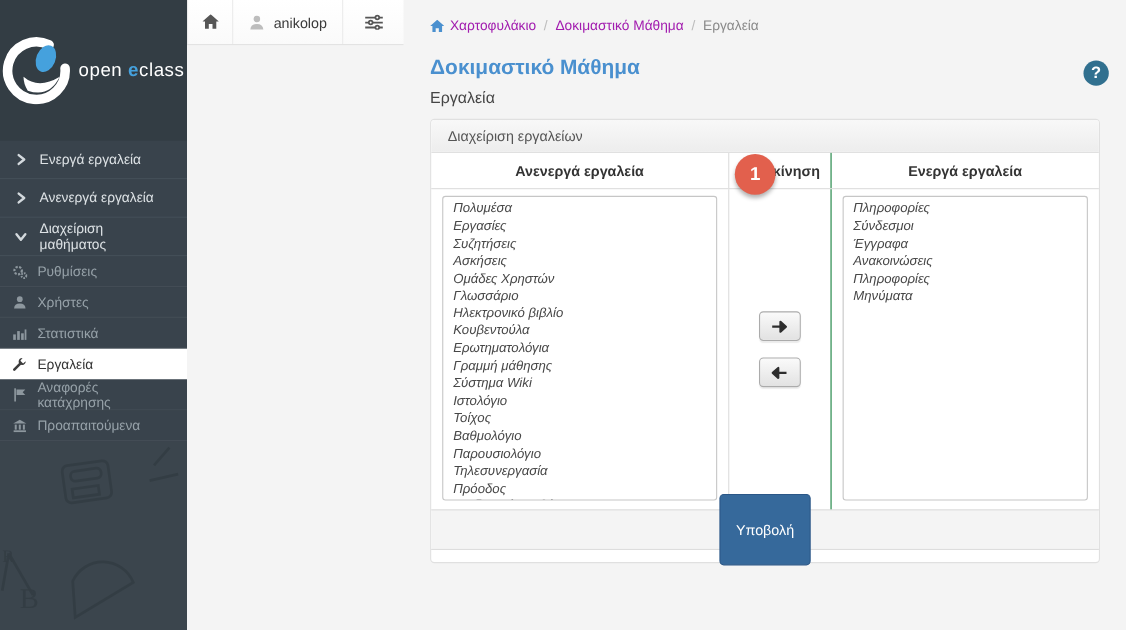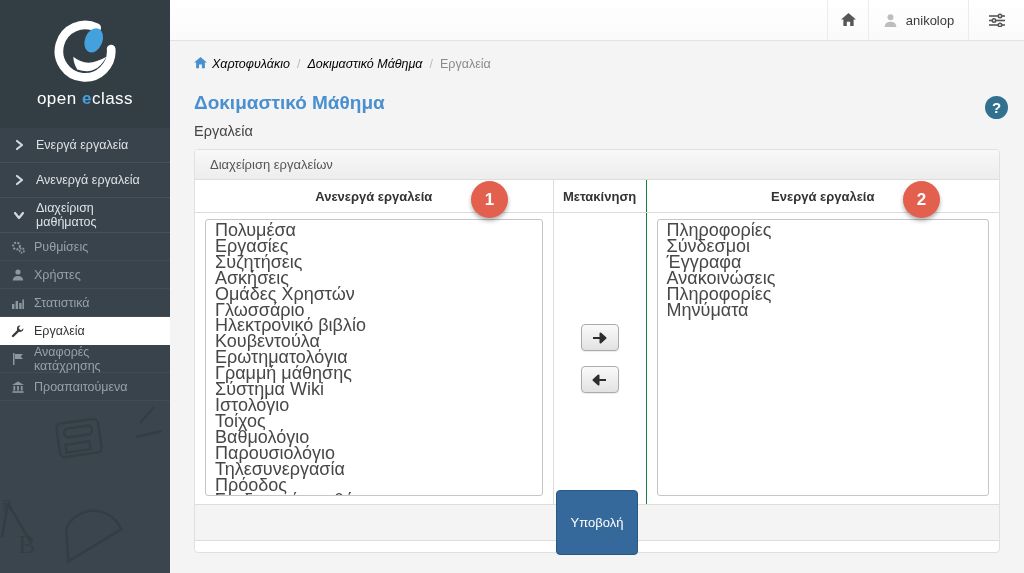--- a/index.html
+++ b/index.html
@@ -2,45 +2,45 @@
 <html><head>
 <meta charset="utf-8">
 <style>
   * { margin:0; padding:0; box-sizing:border-box; }
   html,body { width:1024px; height:573px; overflow:hidden; }
   body { font-family:"Liberation Sans", sans-serif; background:#f4f4f4; }
   .app { display:flex; width:1024px; height:573px; }
 
   
   .sidebar { flex:0 0 170px; width:170px; background:#3b454d; position:relative; overflow:hidden; }
-  .logo-block { height:128px; background:#333d44; display:flex; flex-direction:column; align-items:center; justify-content:center; gap:7px; }
+  .logo-block { height:128px; background:#333d44; display:flex; flex-direction:row; align-items:center; justify-content:center; gap:7px; }
   .logo-text { font-size:17px; color:#fff; letter-spacing:.5px; }
   .logo-text .e-blue { color:#45a1dd; font-weight:bold; }
   .nav-item { height:35px; display:flex; align-items:center; gap:11px; padding:0 13px;
               font-size:12.5px; color:#dde2e5; border-bottom:1px solid #46515a; cursor:pointer; background:#39434c; }
   .subnav-item { height:28px; display:flex; align-items:center; gap:9px; padding:0 13px 0 11px;
                  font-size:12.5px; color:#96a1a8; border-bottom:1px solid rgba(255,255,255,.05); cursor:pointer; background:#39434c;}
   .subnav-item.active { background:#ffffff; color:#333; }
   .subnav-item.active svg { stroke:#3c3c3c; fill:#3c3c3c; }
   .nav-ic { width:12px; height:12px; flex:0 0 12px; }
   .sub-ic { width:14px; height:14px; flex:0 0 14px; }
   .doodles { position:absolute; left:0; bottom:0; width:170px; height:170px; opacity:.55; pointer-events:none; }
 
   
-  .main { flex:1; display:flex; flex-direction:column; min-width:0; }
+  .main { flex:1; display:flex; flex-direction:row; min-width:0; }
   .topbar { height:41px; background:linear-gradient(#ffffff,#fafafa); border-bottom:1px solid #e3e3e3;
             display:flex; justify-content:flex-end; }
   .topbar-cell { border-left:1px solid #ececec; display:flex; align-items:center; justify-content:center; gap:8px; cursor:pointer; }
   .cell-home { width:41px; }
   .cell-user { width:100px; font-size:13px; color:#3a3a3a; }
   .cell-settings { width:56px; }
 
   .content { flex:1; position:relative; padding:0 24px; background:#f4f4f4; }
   .breadcrumb { margin-top:16px; font-size:12.5px; color:#999; display:flex; align-items:center; gap:7px; }
-  .crumb-link { color:#000000; text-decoration:none; display:flex; align-items:flex-start; gap:5px; cursor:pointer;font-style:italic; }
+  .crumb-link { color:#a21caf; text-decoration:none; display:flex; align-items:flex-end; gap:5px; cursor:pointer; }
   .crumb-sep { color:#bcbcbc; }
   .crumb-current { color:#8a8a8a; }
   .page-title { margin-top:21px; font-size:19px; font-weight:bold; color:#4a90cf; }
   .page-sub { margin-top:9px; font-size:14.5px; color:#454545; }
   .help-btn { position:absolute; top:55px; right:16px; width:23px; height:23px; border-radius:50%;
               background:#31708f; color:#fff; font-size:15px; font-weight:bold;
               display:flex; align-items:center; justify-content:center; cursor:pointer; }
 
   
   .panel { margin-top:10px; background:#fff; border:1px solid #e0e0e0; border-radius:4px; position:relative; }
@@ -48,21 +48,21 @@
                   background:linear-gradient(#f8f8f8,#ededed); border-bottom:1px solid #ddd; border-radius:3px 3px 0 0; }
   .tbl-head { display:flex; border-bottom:1px solid #ddd; }
   .th { font-weight:bold; font-size:13px; color:#333; text-align:center; padding:9px 0 8px; }
   .col-a { width:44.6%; border-right:1px solid #ddd; }
   .col-b { width:93px; border-right:1px solid #15803d; }
   .col-c { flex:1; }
   .tbl-body { display:flex; }
   .td { padding:6px 10px 8px; }
   .td-move { display:flex; flex-direction:column; align-items:center; justify-content:center; gap:15px; padding:0; }
   .listbox { border:1px solid #c6c6c6; border-radius:3px; background:#fff; height:277px; overflow:hidden;
-             padding:3px 9px; font-size:18px; color:#474747; line-height:15.9px; }
+             padding:3px 9px; font-size:12px; color:#474747; line-height:15.9px;font-style:italic; }
   .move-btn { width:38px; height:27px; border:1px solid #ababab; border-radius:4px;
               background:linear-gradient(#fafafa,#e2e2e2); display:flex; align-items:center; justify-content:center;
               cursor:pointer; box-shadow:0 1px 1px rgba(0,0,0,.08); }
   .tbl-foot { border-top:1px solid #ddd; border-bottom:1px solid #ddd; background:#f4f4f4; height:37px;
               display:flex; align-items:center; justify-content:center; }
   .panel-pad { height:11px; }
   .submit-btn { background:#36699b; border:1px solid #2b5787; color:#fff; font-size:13px; padding:24px 14px;
                 border-radius:4px; cursor:pointer; font-family:"Liberation Sans", sans-serif; }
   .badge { position:absolute; width:37px; height:37px; border-radius:50%; background:#e2604d; color:#fff;
            font-size:17px; font-weight:bold; display:flex; align-items:center; justify-content:center;

